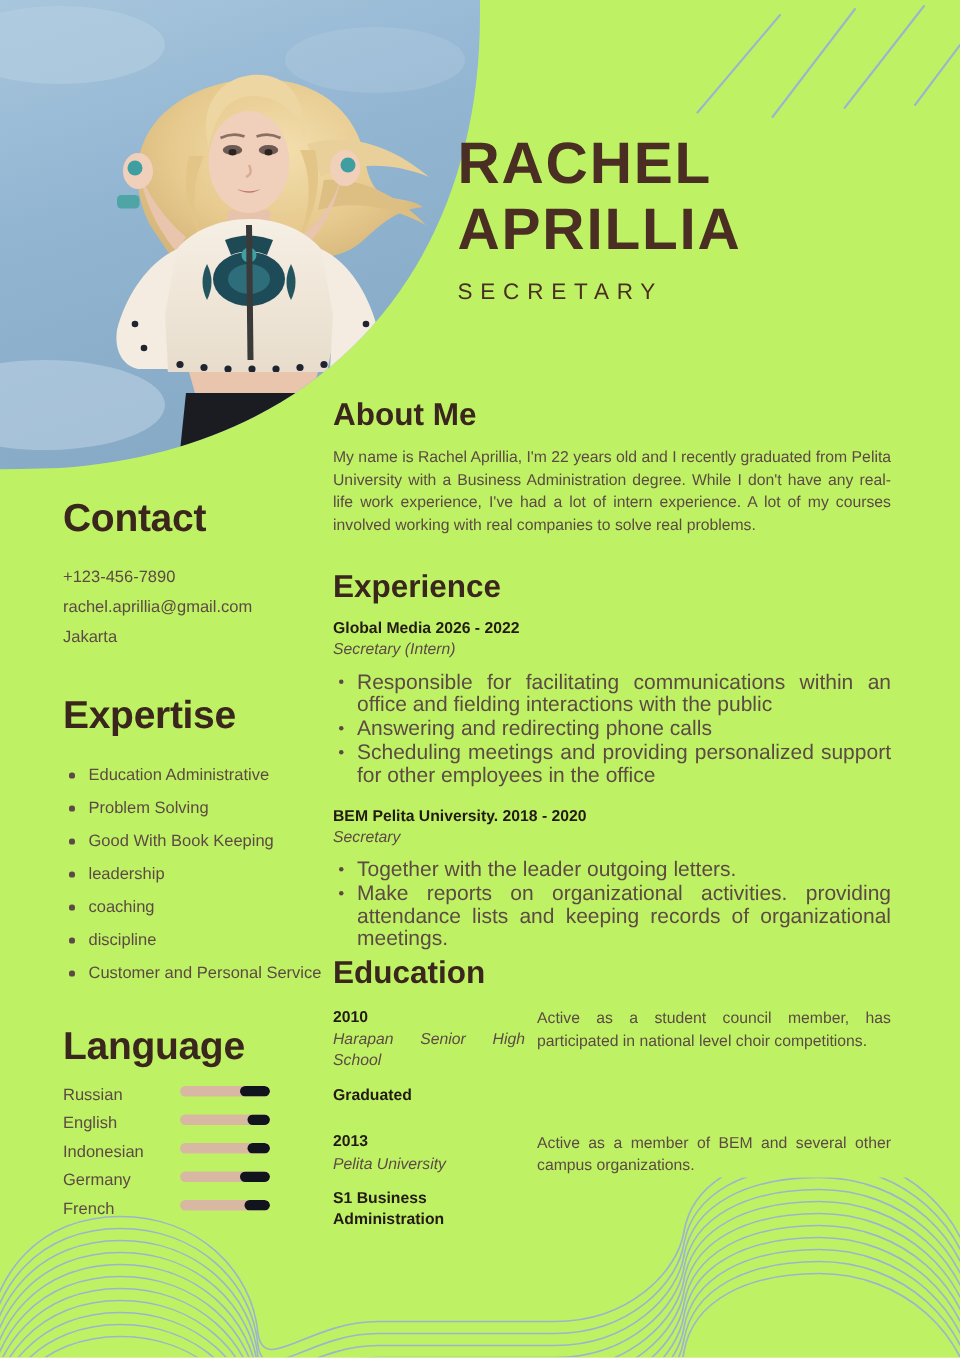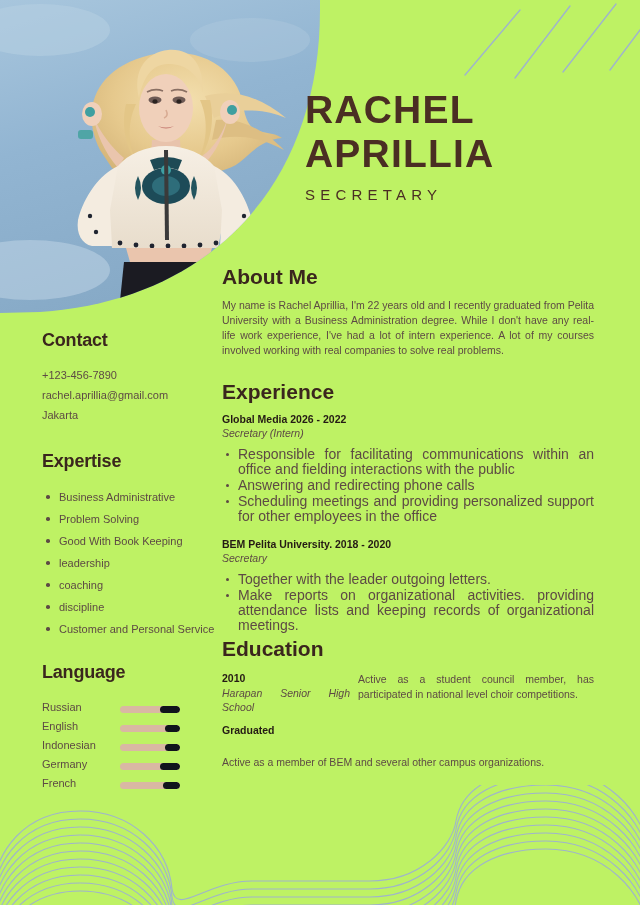--- a/index.html
+++ b/index.html
@@ -44,38 +44,38 @@
     margin:10px 0 0 0;
     font-size:15px;letter-spacing:5.2px;color:#4a2e23;
     font-weight:normal;
   }
 
   
   .leftcol{
     position:absolute;left:42px;top:330px;width:180px;
   }
   .sec-head{
-    font-size:18px;font-weight:bold;color:#3a261d;
+    font-size:26px;font-weight:bold;color:#3a261d;
     margin:0 0 14px 0;letter-spacing:-0.2px;
   }
   .contact-list{margin:0;padding:0;list-style:none;}
   .contact-list li{
     font-size:11px;color:#5d4a44;line-height:20px;
   }
   .bullets{margin:0;padding:0;list-style:none;}
   .bullets li{
     position:relative;padding-left:17px;
     font-size:11px;color:#5d4a44;line-height:22px;
   }
   .bullets li:before{
     content:"";position:absolute;left:4px;top:9px;
     width:3.5px;height:3.5px;border-radius:50%;background:#5d4a44;
   }
   .lang-row{
-    display:flex;align-items:flex-end;height:19px;
+    display:flex;align-items:flex-start;height:19px;
   }
   .lang-name{
     width:78px;font-size:11px;color:#5d4a44;
   }
   .bar{
     position:relative;width:60px;height:7px;border-radius:4px;
     background:#d9b8a3;overflow:hidden;
   }
   .bar-fill{
     position:absolute;right:0;top:0;height:7px;border-radius:4px;
@@ -253,21 +253,21 @@
 
     <h2 class="sec-head">Contact</h2>
     <ul class="contact-list">
       <li>+123-456-7890</li>
       <li>rachel.aprillia@gmail.com</li>
       <li>Jakarta</li>
     </ul>
 
     <h2 class="sec-head" style="margin-top:26px">Expertise</h2>
     <ul class="bullets">
-      <li>Business Administrative</li>
+      <li>Education Administrative</li>
       <li>Problem Solving</li>
       <li>Good With Book Keeping</li>
       <li>leadership</li>
       <li>coaching</li>
       <li>discipline</li>
       <li>Customer and Personal Service</li>
     </ul>
 
     <h2 class="sec-head" style="margin-top:22px;margin-bottom:11px">Language</h2>
     <div>
@@ -341,20 +341,25 @@
         <p class="edu-status">Graduated</p>
       </div>
       <div class="edu-right">
         <p class="edu-desc">Active as a student council member, has participated in national level choir competitions.</p>
       </div>
     </div>
 
     <div style="height:14px"></div>
 
     <div class="edu-row">
+      <div class="edu-left">
+        <p class="edu-year">2013</p>
+        <p class="edu-school">Pelita University</p>
+        <p class="edu-status">S1 Business Administration</p>
+      </div>
       <div class="edu-right">
         <p class="edu-desc">Active as a member of BEM and several other campus organizations.</p>
       </div>
     </div>
   </div>
 
   <svg class="deco deco-wave" viewBox="0 0 640 120" preserveAspectRatio="none">
     <g id="wavegroup" fill="none" stroke="#9fb4cc" stroke-width="1.2">
         <path d="M -10,128 C -10,60 30,26 80,26 C 132,26 168,62 172,104 C 176,132 206,96 252,96 L 370,96 C 420,96 452,62 456,36 C 462,2 498,-16 546,-16 C 600,-16 648,22 652,84 L 652,140" stroke="#9fb4cc" stroke-width="1.1" fill="none"></path>
         <path d="M -10,136 C -10,68 30,34 80,34 C 132,34 168,70 172,112 C 176,140 206,104 252,104 L 370,104 C 420,104 452,70 456,44 C 462,10 498,-8 546,-8 C 600,-8 648,30 652,92 L 652,148" stroke="#9fb4cc" stroke-width="1.1" fill="none"></path>

